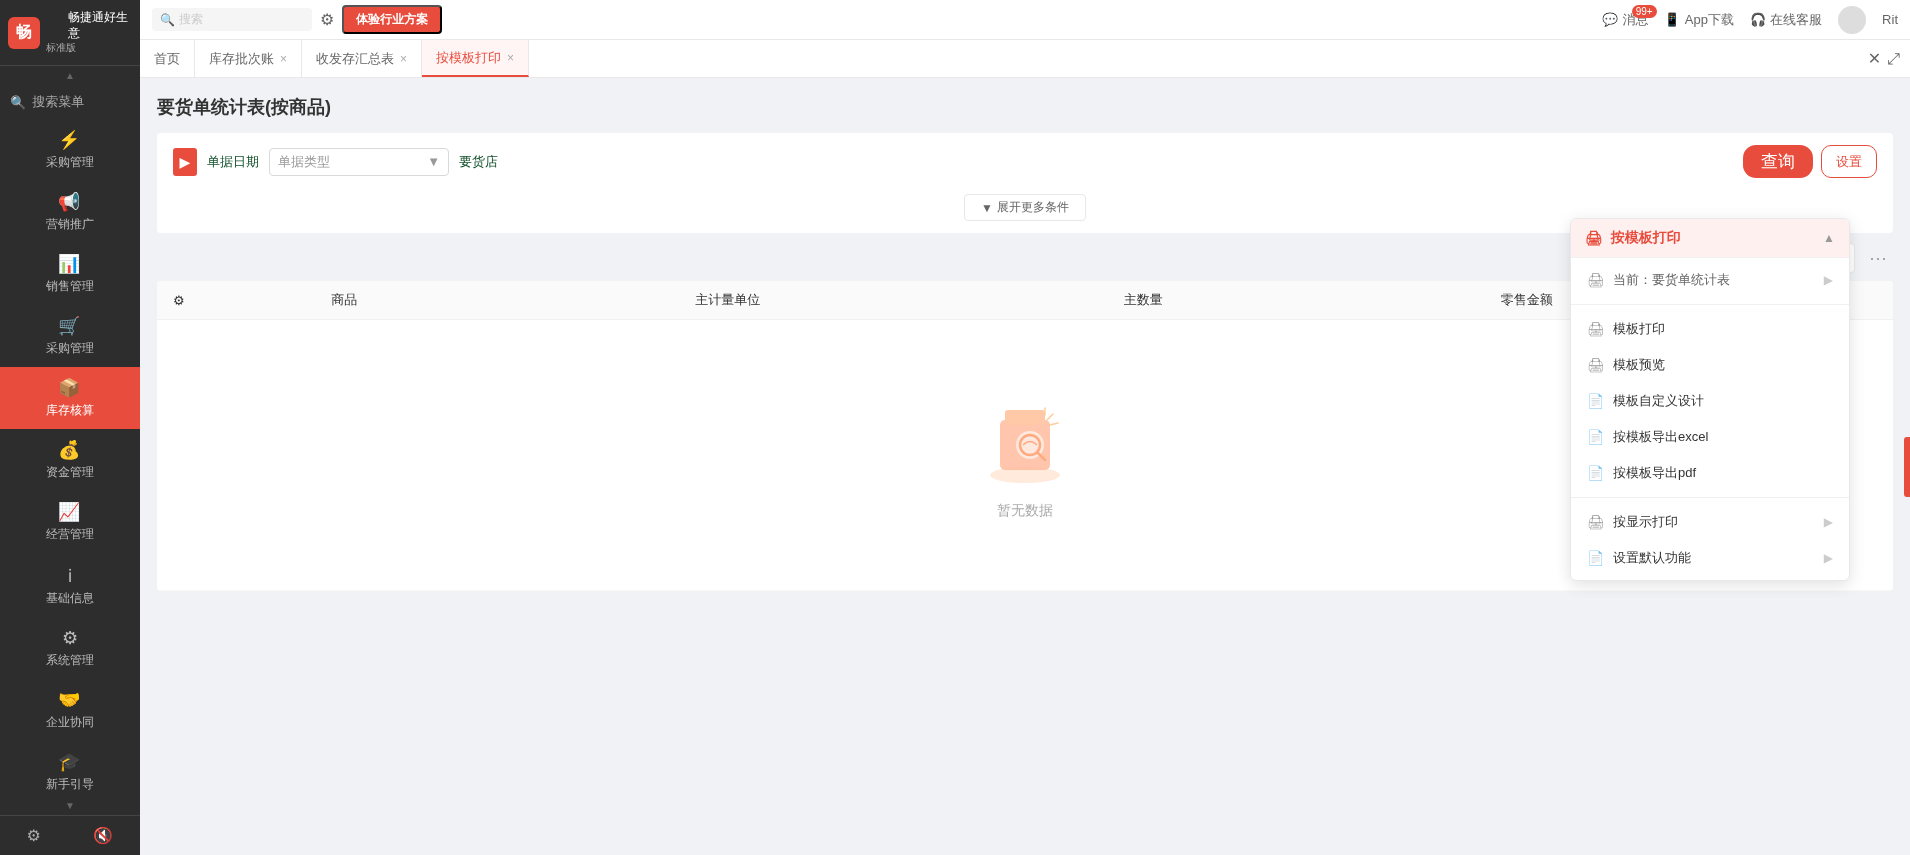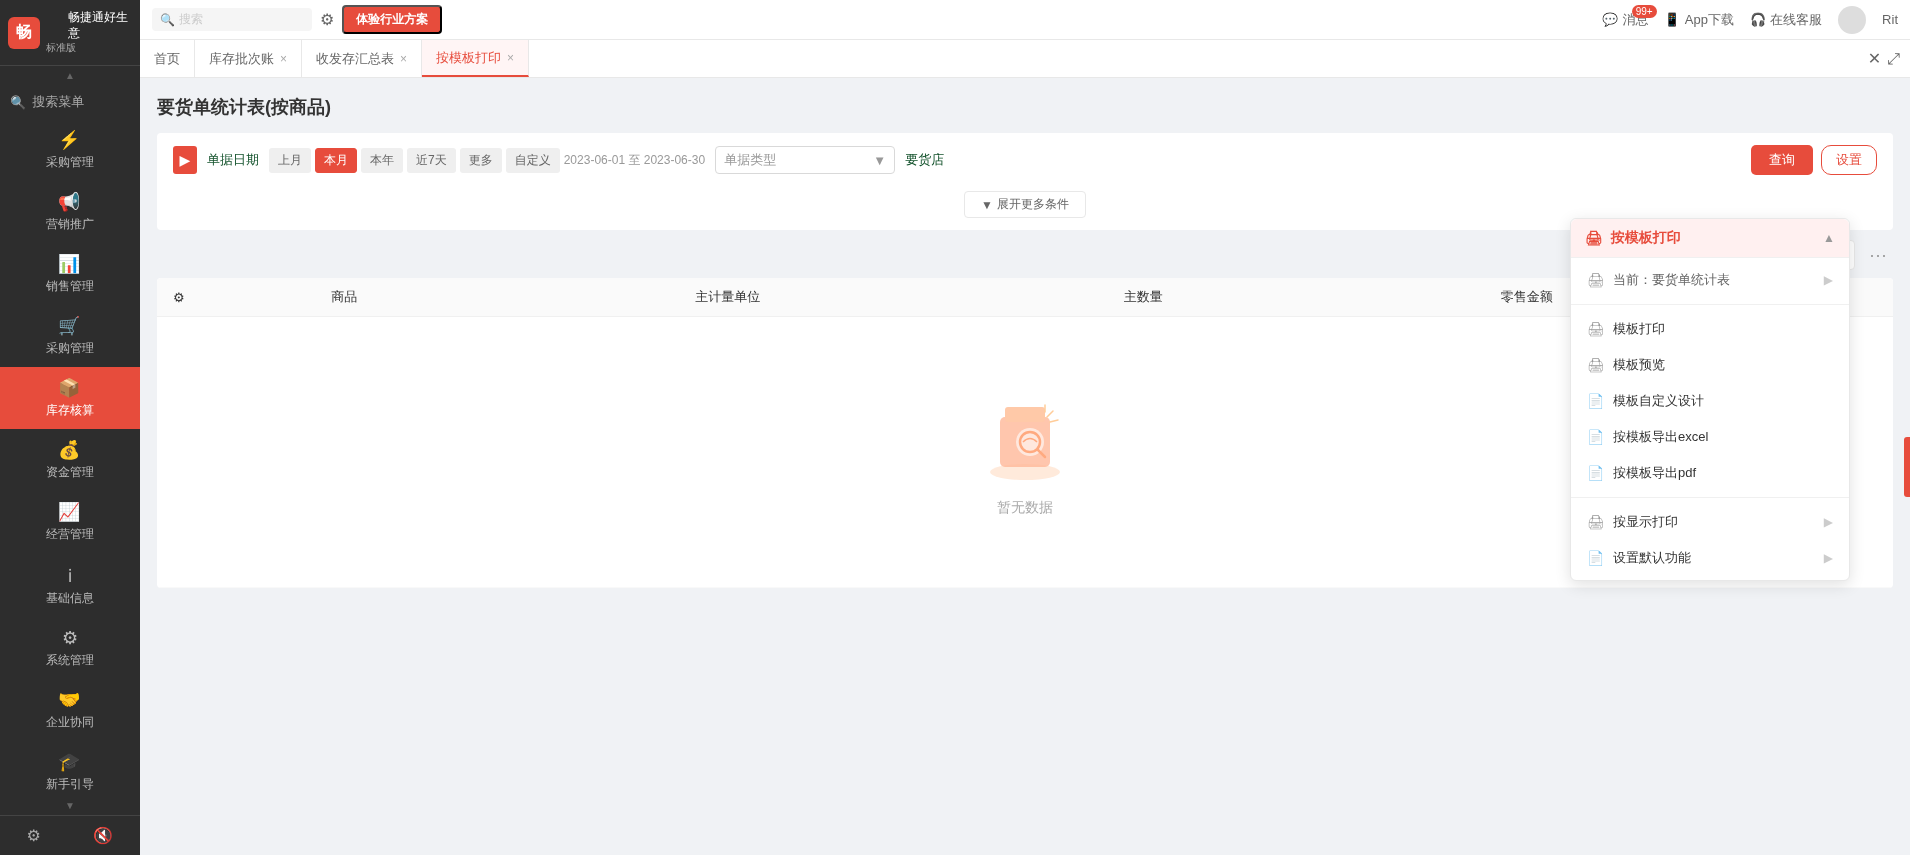--- a/index.html
+++ b/index.html
@@ -265,23 +265,23 @@
     .filter-actions {
       margin-left: auto;
       display: flex;
       gap: 8px;
     }
     .btn-query {
       background: #e74c3c;
       color: #fff;
       border: none;
       padding: 5px 18px;
-      border-radius: 5px;
-      cursor: pointer;
-      font-size: 13px;
+      border-radius: 13px;
+      cursor: pointer;
+      font-size: 17px;
     }
     .btn-settings {
       border: 1px solid #e74c3c;
       color: #e74c3c;
       background: #fff;
       padding: 5px 14px;
       border-radius: 10px;
       cursor: pointer;
       font-size: 13px;
     }
@@ -571,29 +571,20 @@
     </div>
   </div>
 
   <div class="content">
     <div class="page-title">要货单统计表(按商品)</div>
 
     <div class="filter-bar">
       <div class="filter-row">
         <div class="expand-arrow">▶</div>
         <span class="filter-label">单据日期</span>
-        <div class="filter-date-group">
-          <button class="date-btn">上月</button>
-          <button class="date-btn active">本月</button>
-          <button class="date-btn">本年</button>
-          <button class="date-btn">近7天</button>
-          <button class="date-btn">更多</button>
-          <button class="date-btn">自定义</button>
-          <span class="date-range-text">2023-06-01 至 2023-06-30</span>
-        </div>
 
         <div class="filter-select">
           <span>单据类型</span>
           <span style="margin-left:auto;">▼</span>
         </div>
 
         <span class="filter-label">要货店</span>
 
         <div class="filter-actions">
           <button class="btn-query">查询</button>

